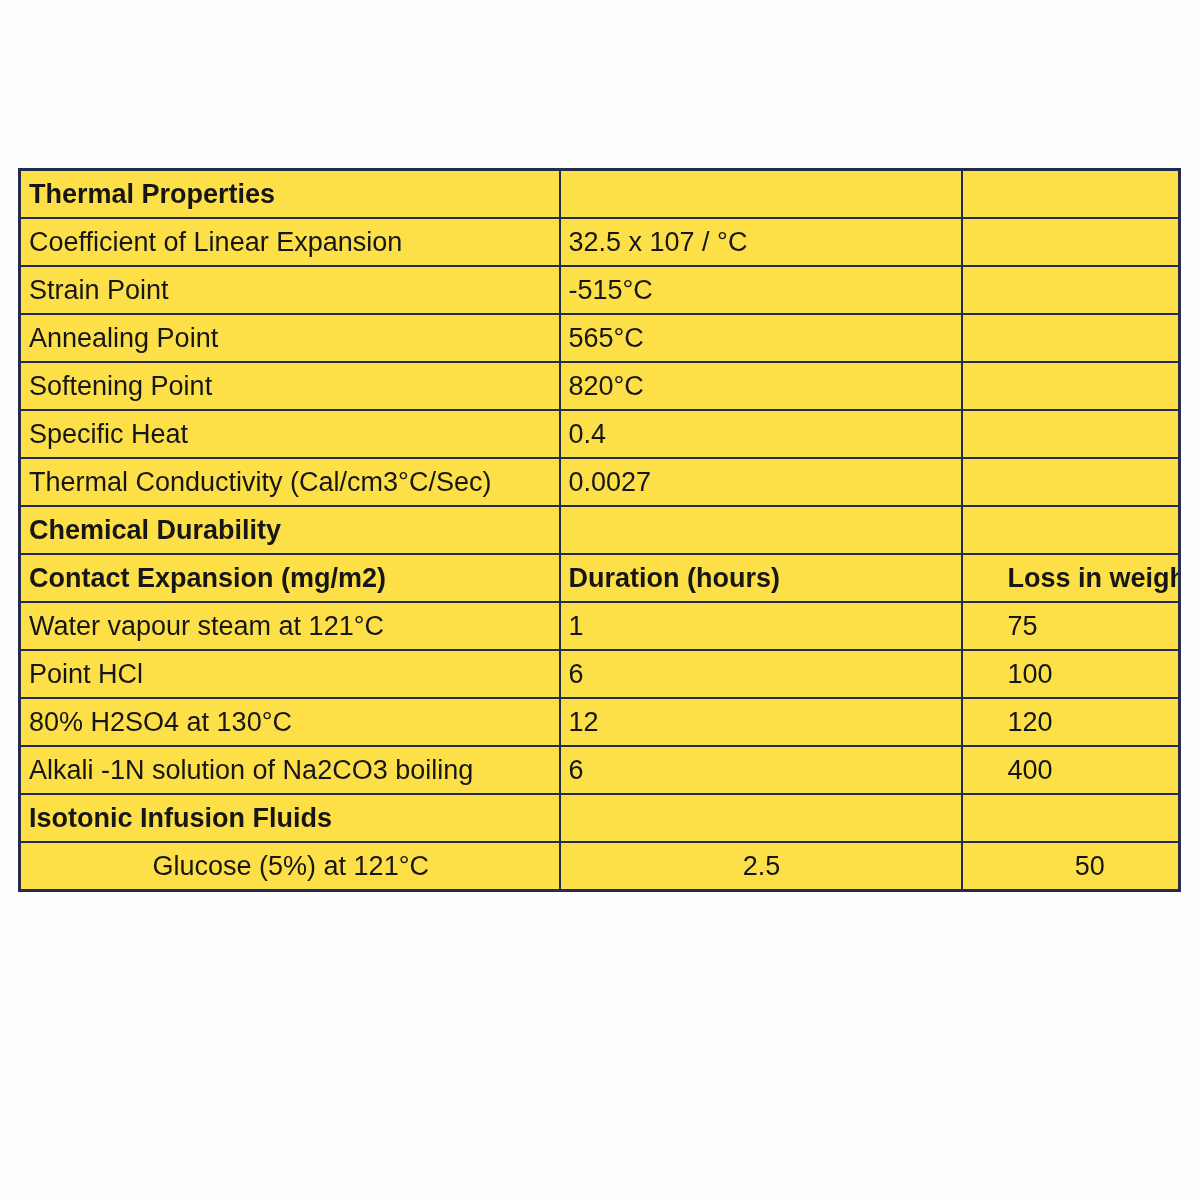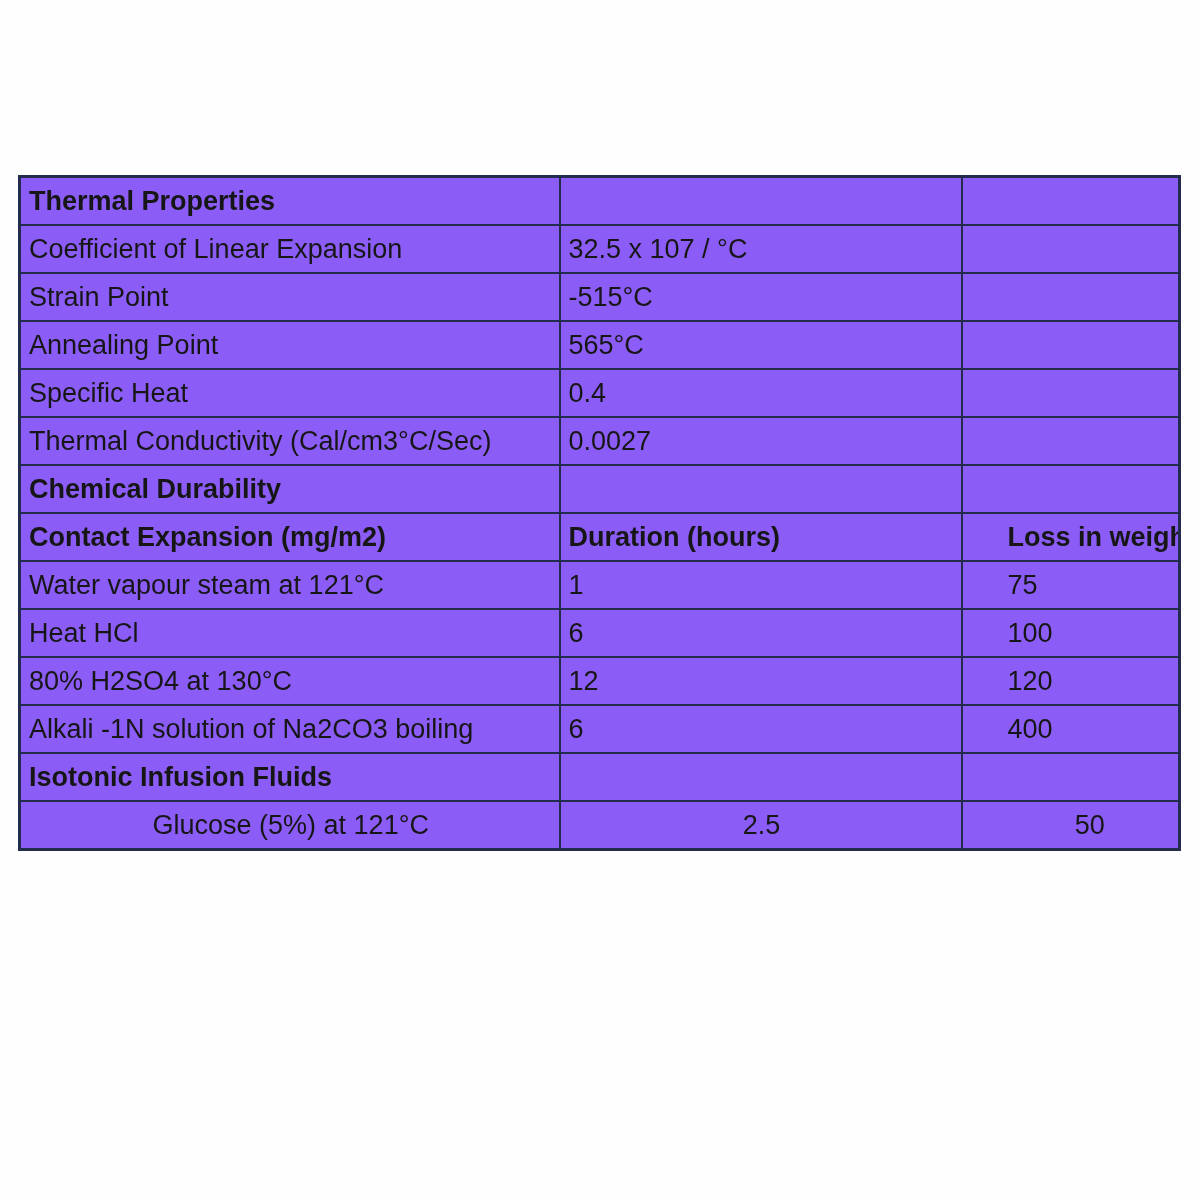--- a/index.html
+++ b/index.html
@@ -13,25 +13,25 @@
   .page {
     position: relative;
     width: 1200px;
     height: 1200px;
     background: #fefefe;
     overflow: hidden;
   }
   table.spec {
     position: absolute;
     left: 18px;
-    top: 175px;
+    top: 168px;
     width: 1160px;
     border-collapse: collapse;
     table-layout: fixed;
-    background: #8b5cf6;
+    background: #fde047;
   }
   table.spec col.col1 { width: 540px; }
   table.spec col.col2 { width: 402px; }
   table.spec col.col3 { width: 218px; }
   table.spec td {
     border: 2px solid #232c4c;
     height: 44px;
     padding: 1px 6px 1px 8px;
     font-size: 27px;
     color: #161616;
@@ -73,20 +73,25 @@
         <td>Strain Point</td>
         <td>-515°C</td>
         <td></td>
       </tr>
       <tr>
         <td>Annealing Point</td>
         <td>565°C</td>
         <td></td>
       </tr>
       <tr>
+        <td>Softening Point</td>
+        <td>820°C</td>
+        <td></td>
+      </tr>
+      <tr>
         <td>Specific Heat</td>
         <td>0.4</td>
         <td></td>
       </tr>
       <tr>
         <td>Thermal Conductivity (Cal/cm3°C/Sec)</td>
         <td>0.0027</td>
         <td></td>
       </tr>
       <tr>
@@ -98,21 +103,21 @@
         <td class="bold">Contact Expansion (mg/m2)</td>
         <td class="bold">Duration (hours)</td>
         <td class="bold">Loss in weight</td>
       </tr>
       <tr>
         <td>Water vapour steam at 121°C</td>
         <td>1</td>
         <td>75</td>
       </tr>
       <tr>
-        <td>Heat HCl</td>
+        <td>Point HCl</td>
         <td>6</td>
         <td>100</td>
       </tr>
       <tr>
         <td>80% H2SO4 at 130°C</td>
         <td>12</td>
         <td>120</td>
       </tr>
       <tr>
         <td>Alkali -1N solution of Na2CO3 boiling</td>

